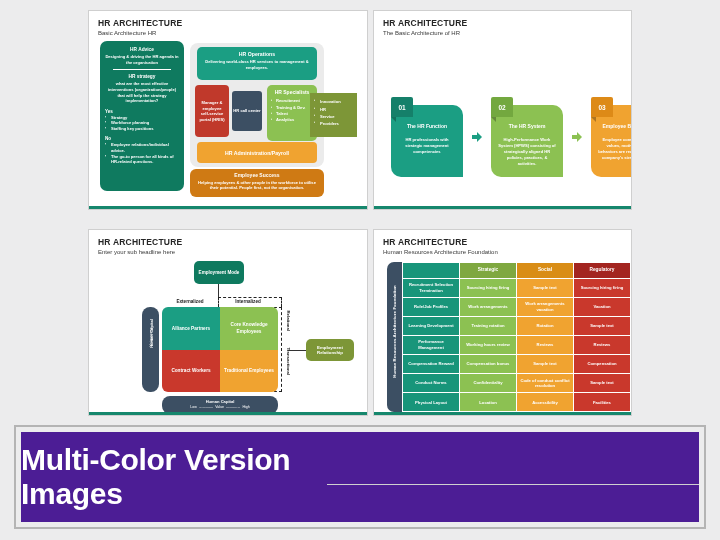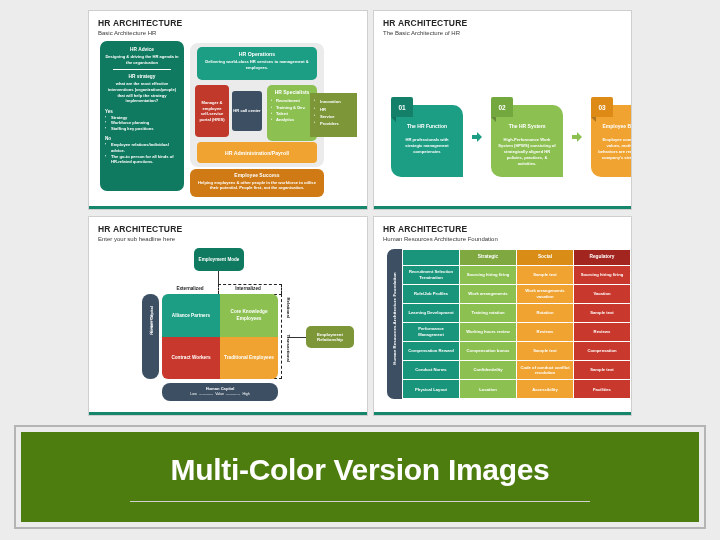--- a/index.html
+++ b/index.html
@@ -12,21 +12,21 @@
   }
 
   
   .slides {
     position: absolute;
     left: 88px; top: 10px;
     width: 544px; height: 406px;
     display: grid;
     grid-template-columns: 280px 1fr;
     grid-template-rows: 200px 1fr;
-    gap: 6px 5px;
+    gap: 19px 5px;
   }
   .slide {
     background: #ffffff;
     border: 1px solid #cfcfcf;
     position: relative;
     overflow: hidden;
     padding: 8px 9px 0 9px;
   }
   .slide .accent-bar {
     position: absolute;
@@ -367,22 +367,22 @@
   .banner {
     position: absolute;
     left: 14px; top: 425px;
     width: 692px; height: 104px;
     border: 2px solid #b4b4b4;
     padding: 5px;
     background: #ececed;
   }
   .banner-inner {
     width: 100%; height: 100%;
-    background: #4d7c0f;
-    display: flex; flex-direction: column;
+    background: #4c1d95;
+    display: flex; flex-direction: row;
     align-items: center; justify-content: center;
   }
   .banner-inner h1 {
     color: #fff;
     font-size: 30px;
     font-weight: bold;
     letter-spacing: -.3px;
   }
   .banner-rule {
     width: 460px; height: 1px; background: #d0d0d0; margin-top: 14px;

